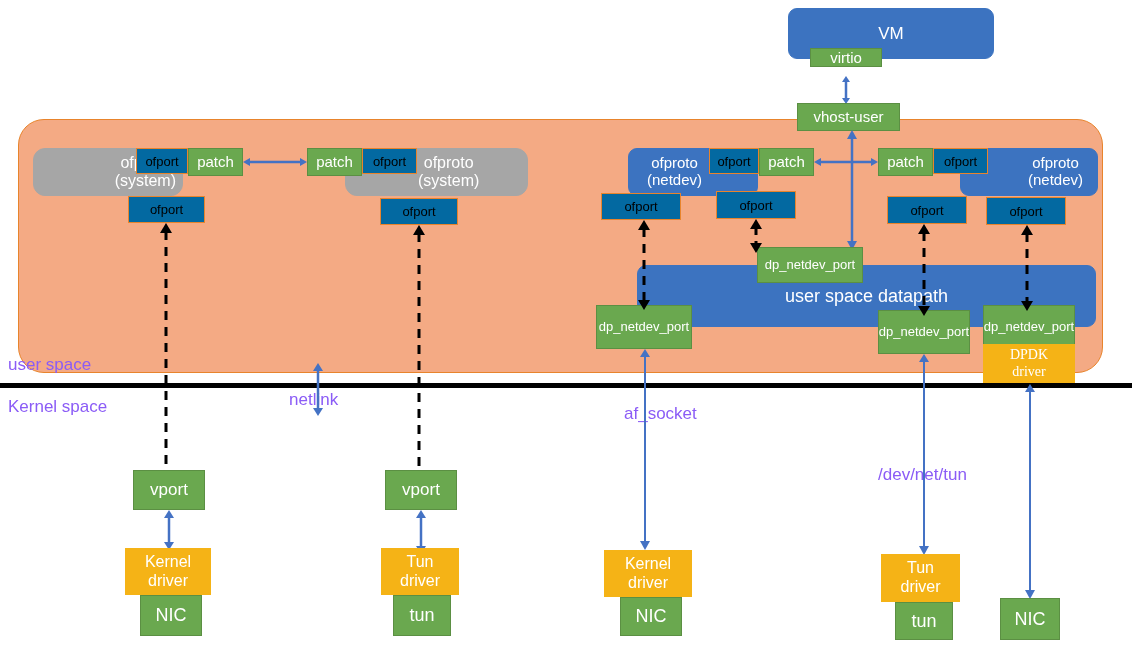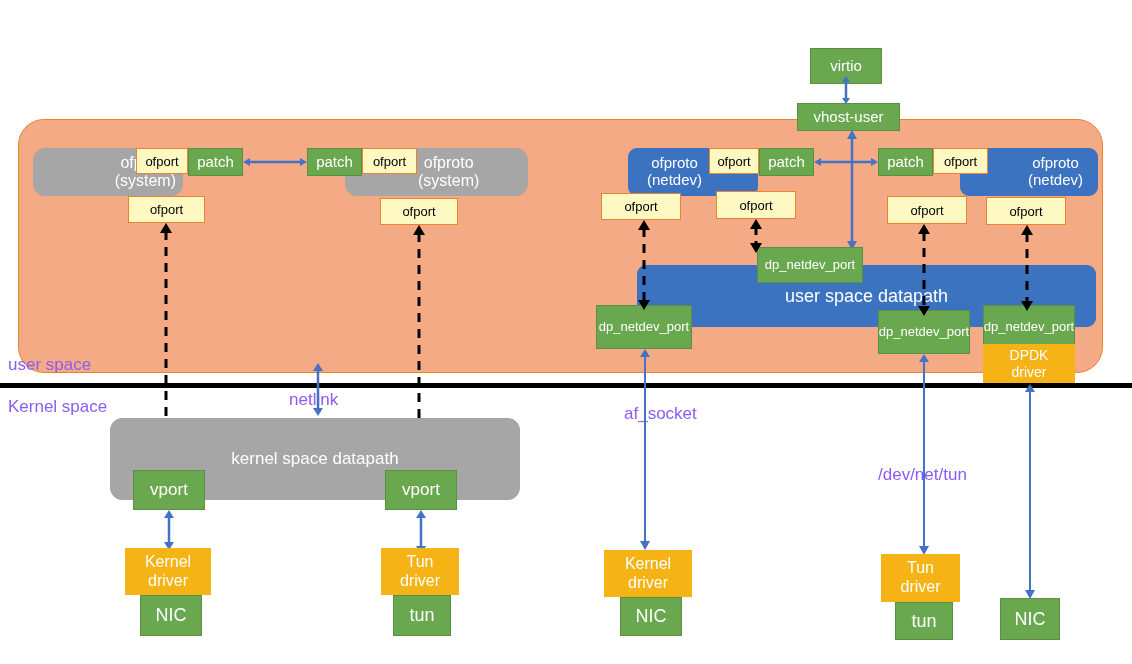--- a/index.html
+++ b/index.html
@@ -37,21 +37,21 @@
     border: 1px solid #f5b316;
     color: #ffffff;
     display: flex;
     align-items: center;
     justify-content: center;
     text-align: center;
     line-height: 1.18;
     font-size: 16px;
   }
   .white-box {
-    background: #fef9c3;
+    background: #0369a1;
     border: 1px solid #e8842c;
     color: #000000;
     display: flex;
     align-items: center;
     justify-content: center;
     text-align: center;
     font-size: 13px;
   }
   .blue-box {
     background: #3c73c0;
@@ -102,22 +102,25 @@
   }
   #divider {
     background: #000000;
   }
 </style>
 </head>
 <body>
 
 <div id="canvas">
 
-
-  <div class="abs green" style="left:810px; top:48px; width:72px; height:36px;">
+  <div class="abs blue-box" style="left:788px; top:8px; width:206px; height:51px;">
+    <span>VM</span>
+  </div>
+
+  <div class="abs green" style="left:810px; top:48px; width:72px; height:19px;">
     <span>virtio</span>
   </div>
 
   <div class="abs" style="left:838px; top:76px; width:16px; height:28px;">
     <svg width="16" height="28" viewBox="0 0 16 28">
       <line x1="8" y1="4" x2="8" y2="24" stroke="#4472c4" stroke-width="2.5"></line>
       <polygon points="8,0 4,6 12,6" fill="#4472c4"></polygon>
       <polygon points="8,28 4,22 12,22" fill="#4472c4"></polygon>
     </svg>
   </div>
@@ -244,21 +247,21 @@
     <span>dp_netdev_port</span>
   </div>
   <div class="abs green" style="left:878px; top:310px; width:92px; height:44px; font-size:13px;">
     <span>dp_netdev_port</span>
   </div>
   <div class="abs green" style="left:983px; top:305px; width:92px; height:44px; font-size:13px;">
     <span>dp_netdev_port</span>
   </div>
 
   <div class="abs orange-box" style="left:983px; top:344px; width:92px; height:40px; font-size:14px;">
-    <span style="white-space:pre-line;">DPDK
+    <span style="white-space:pre-line;font-family:Liberation Serif, serif;">DPDK
 driver</span>
   </div>
 
   <div class="abs" style="left:636px; top:220px; width:16px; height:90px;">
     <svg width="16" height="90" viewBox="0 0 16 90">
       <line x1="8" y1="8" x2="8" y2="82" stroke="#000000" stroke-width="3" stroke-dasharray="9,7"></line>
       <polygon points="8,0 2,10 14,10" fill="#000000"></polygon>
       <polygon points="8,90 2,80 14,80" fill="#000000"></polygon>
     </svg>
   </div>
@@ -309,23 +312,20 @@
   </div>
 
   <div class="abs plain-label" style="left:624px; top:403px; height:22px;">
     <span>af_socket</span>
   </div>
 
   <div class="abs plain-label" style="left:878px; top:464px; height:22px;">
     <span>/dev/net/tun</span>
   </div>
 
-  <div class="abs gray-box" style="left:110px; top:418px; width:410px; height:82px; align-items:center; font-size:17px;">
-    <span>kernel space datapath</span>
-  </div>
 
   <div class="abs green" style="left:133px; top:470px; width:72px; height:40px; font-size:17px;">
     <span>vport</span>
   </div>
   <div class="abs green" style="left:385px; top:470px; width:72px; height:40px; font-size:17px;">
     <span>vport</span>
   </div>
 
   <div class="abs" style="left:161px; top:510px; width:16px; height:40px;">
     <svg width="16" height="40" viewBox="0 0 16 40">

